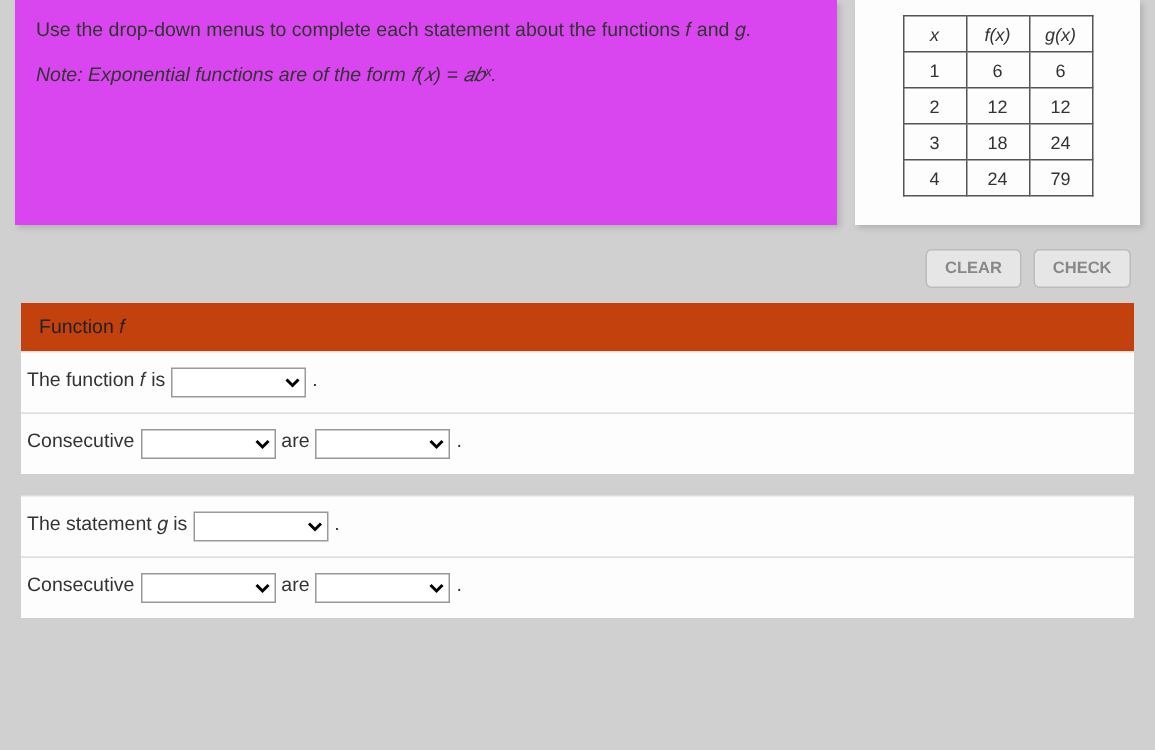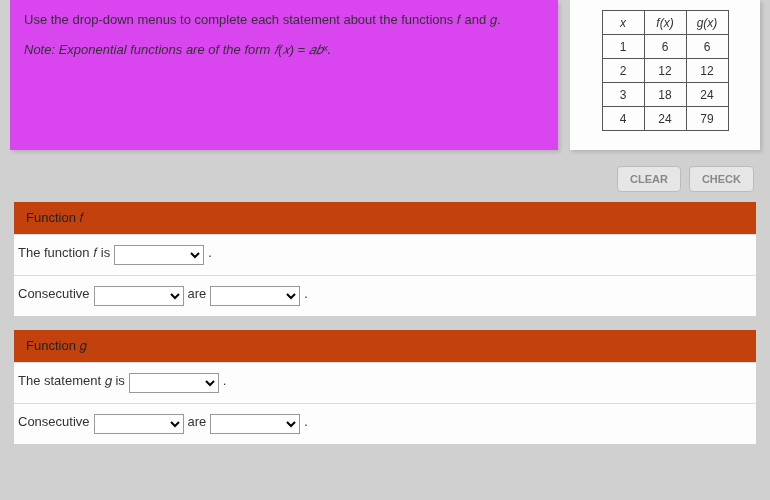--- a/index.html
+++ b/index.html
@@ -154,21 +154,20 @@
   <div class="section-row">
     <span>Consecutive </span>
     <select class="sel-sm"></select>
     <span> are </span>
     <select class="sel-sm"></select>
     <span>.</span>
   </div>
 </div>
 
 <div class="section">
-  <div class="section-header">Function 𝑔</div>
   <div class="section-row">
     <span>The statement 𝑔 is </span>
     <select class="sel-med"></select>
     <span>.</span>
   </div>
   <div class="section-row">
     <span>Consecutive </span>
     <select class="sel-sm"></select>
     <span> are </span>
     <select class="sel-sm"></select>

